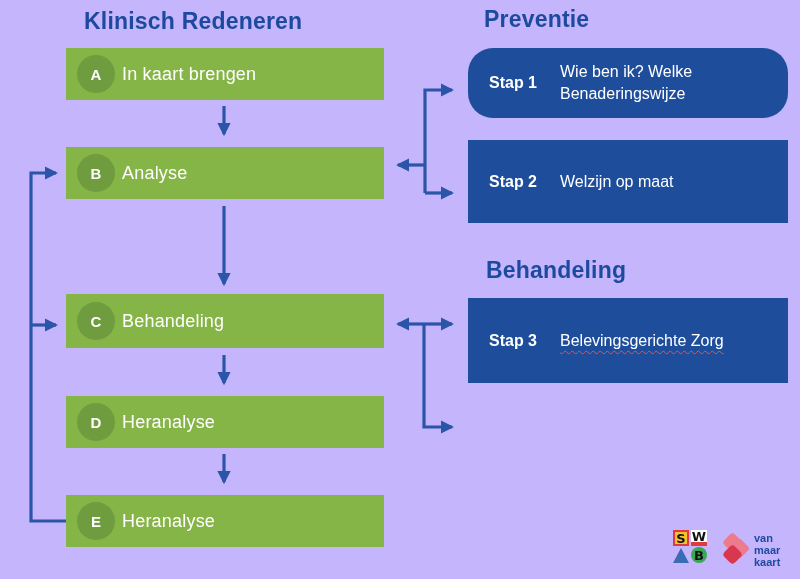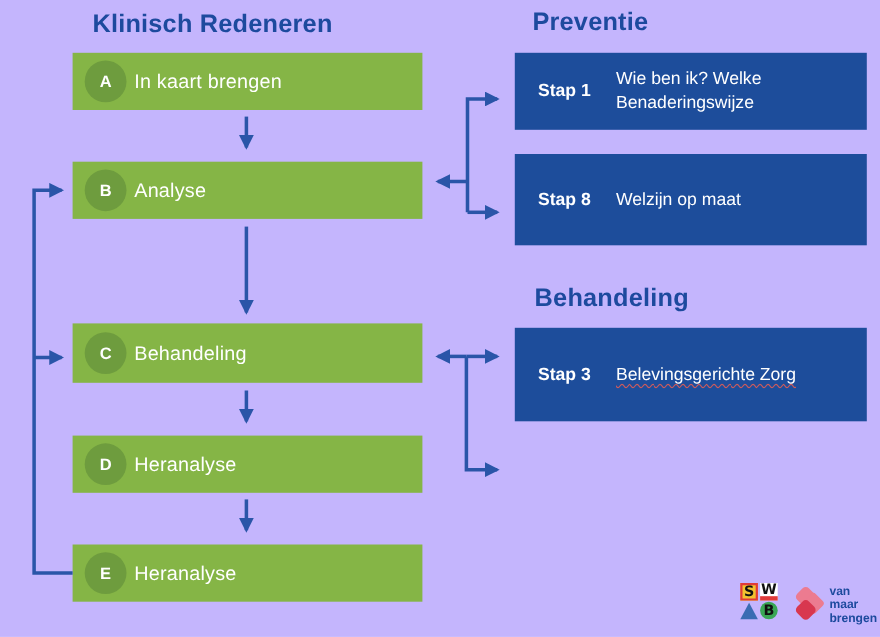--- a/index.html
+++ b/index.html
@@ -86,26 +86,26 @@
     <span class="glabel">Heranalyse</span>
   </div>
   <div class="gbox" style="top:495px;">
     <span class="gcircle">E</span>
     <span class="glabel">Heranalyse</span>
   </div>
 
   <h1 class="title" style="left:484px;top:6px;text-align:center;">Preventie</h1>
   <h1 class="title" style="left:486px;top:257px;">Behandeling</h1>
 
-  <div class="bbox" style="top:48px;height:70px;">
+  <div class="bbox" style="top:48px;height:70px;border-radius:25px;">
     <span class="stap">Stap 1</span>
     <span class="desc">Wie ben ik? Welke Benaderingswijze</span>
   </div>
   <div class="bbox" style="top:140px;height:83px;">
-    <span class="stap">Stap 8</span>
+    <span class="stap">Stap 2</span>
     <span class="desc">Welzijn op maat</span>
   </div>
   <div class="bbox" style="top:298px;height:85px;">
     <span class="stap">Stap 3</span>
     <span class="desc squiggle">Belevingsgerichte Zorg</span>
   </div>
 
   <svg class="connectors" width="800" height="579" viewBox="0 0 800 579">
     <defs>
       <marker id="arr" viewBox="0 0 6 6" refX="5" refY="3" markerWidth="4.2" markerHeight="4.2" orient="auto">
@@ -139,17 +139,17 @@
     <span class="tile swb-bcircle">B</span>
   </div>
 
   <div class="vma">
     <span class="vma-lobe pink"></span>
     <span class="vma-lobe pink2"></span>
     <span class="vma-lobe red"></span>
     <span class="vma-text">
       <span style="display:block">van</span>
       <span style="display:block">maar</span>
-      <span style="display:block">brengen</span>
+      <span style="display:block">kaart</span>
     </span>
   </div>
 
 </div>
 
 </body></html>

